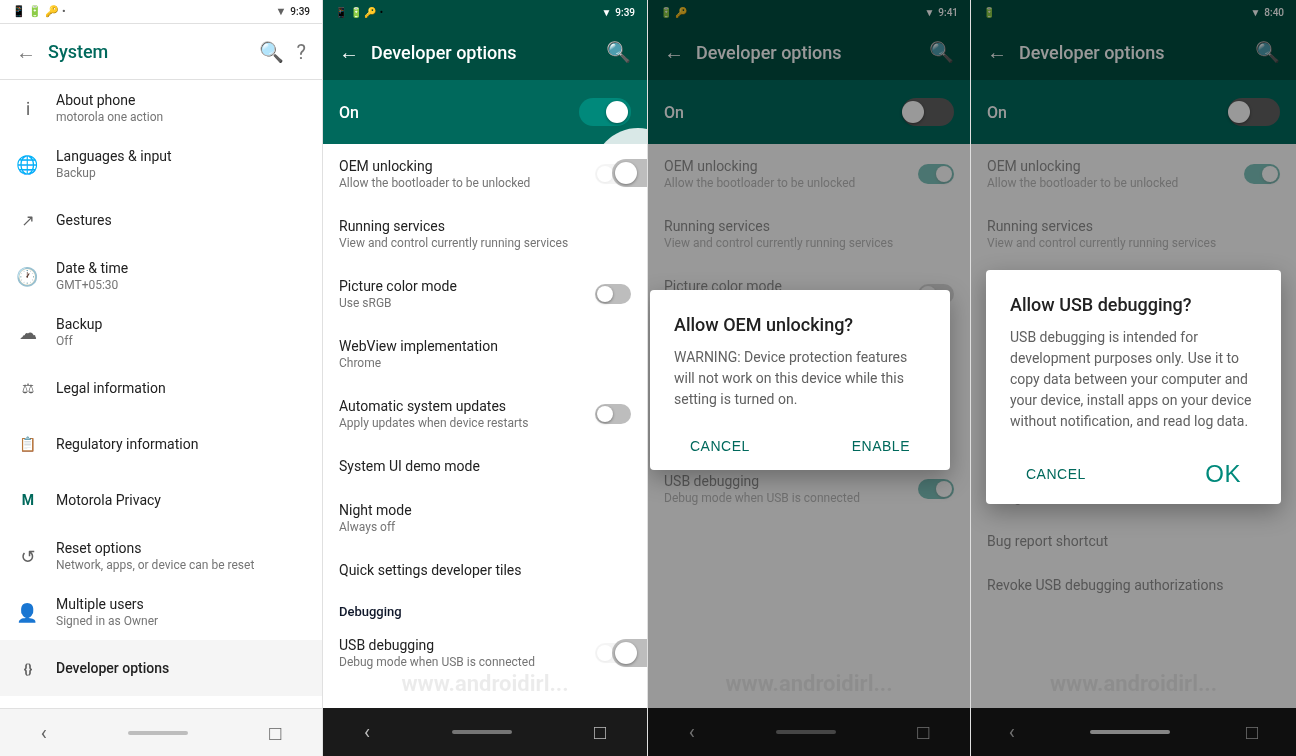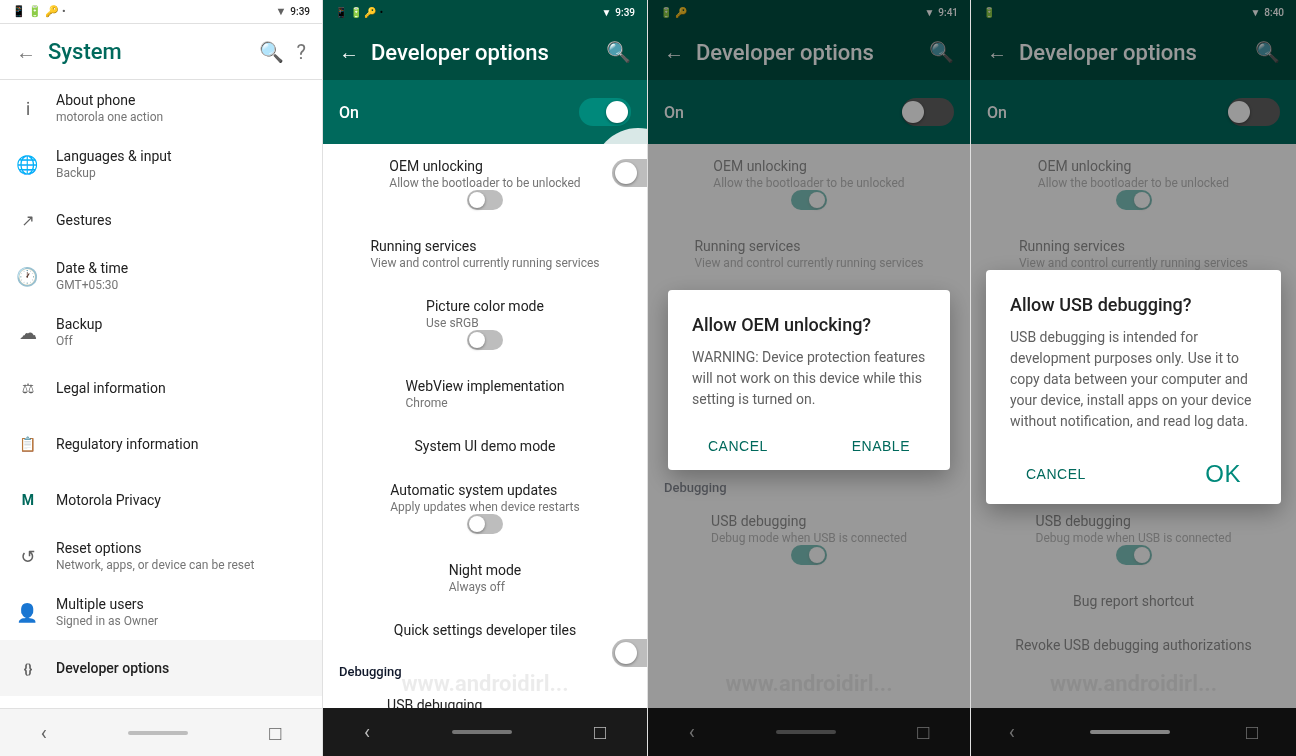--- a/index.html
+++ b/index.html
@@ -15,21 +15,21 @@
     
     .status-bar { height: 24px; background: #004d40; display: flex; align-items: center; justify-content: space-between; padding: 0 12px; flex-shrink: 0; }
     .status-bar .time { color: #fff; font-size: 11px; font-weight: 500; }
     .status-bar .icons { display: flex; gap: 4px; align-items: center; }
     .status-bar .icons span { color: #fff; font-size: 10px; }
     .status-bar-left { display: flex; gap: 3px; align-items: center; }
 
     
     .app-bar { height: 56px; background: #00695c; display: flex; align-items: center; padding: 0 16px; gap: 12px; flex-shrink: 0; }
     .app-bar-dark { background: #004d40; }
-    .app-bar .title { color: #fff; font-size: 22px; font-weight: 500; flex: 1; }
+    .app-bar .title { color: #fff; font-size: 18px; font-weight: 500; flex: 1; }
     .app-bar .icon { color: #fff; font-size: 20px; cursor: pointer; }
     .app-bar-system { background: #fff; border-bottom: 1px solid #e0e0e0; }
     .app-bar-system .title { color: #00695c; }
     .app-bar-system .icon { color: #757575; }
 
     
     .sidebar-list { flex: 1; overflow-y: auto; }
     .sidebar-item { display: flex; align-items: center; padding: 12px 16px; gap: 16px; cursor: pointer; min-height: 56px; }
     .sidebar-item.active { background: #f0f0f0; }
     .sidebar-icon { width: 24px; height: 24px; display: flex; align-items: center; justify-content: center; color: #616161; font-size: 18px; flex-shrink: 0; }
@@ -46,21 +46,21 @@
     .toggle.large::after { width: 22px; height: 22px; top: 3px; }
     .toggle.on::after { left: 18px; }
     .toggle.off::after { left: 2px; }
     .toggle.large.on::after { left: 27px; }
     .toggle.large.off::after { left: 3px; }
 
     
     .dev-list { flex: 1; overflow-y: auto; }
     .dev-header { height: 64px; background: #00695c; display: flex; align-items: center; justify-content: space-between; padding: 0 16px; flex-shrink: 0; }
     .dev-header .label { color: #fff; font-size: 16px; font-weight: 500; }
-    .dev-item { padding: 14px 16px; display: flex; align-items: center; justify-content: space-between; border-bottom: none; flex-direction: column; }
+    .dev-item { padding: 14px 16px; display: flex; align-items: center; justify-content: space-between; border-bottom: none; }
     .dev-item-text { flex: 1; }
     .dev-item-title { font-size: 14px; color: #212121; }
     .dev-item-sub { font-size: 12px; color: #757575; margin-top: 2px; }
     .dev-section-label { font-size: 13px; color: #0f172a; font-weight: 500; padding: 12px 16px 4px; }
 
     
     .overlay { position: absolute; top: 0; left: 0; right: 0; bottom: 0; background: rgba(0,0,0,0.4); z-index: 10; }
 
     
     .dialog { position: absolute; background: #fff; border-radius: 4px; z-index: 20; box-shadow: 0 8px 24px rgba(0,0,0,0.3); padding: 24px 24px 8px; }
@@ -240,29 +240,29 @@
       <div class="toggle off"></div>
     </div>
     <div class="dev-item">
       <div class="dev-item-text">
         <div class="dev-item-title">WebView implementation</div>
         <div class="dev-item-sub">Chrome</div>
       </div>
     </div>
     <div class="dev-item">
       <div class="dev-item-text">
-        <div class="dev-item-title">System UI demo mode</div>
-      </div>
-    </div>
-    <div class="dev-item">
-      <div class="dev-item-text">
         <div class="dev-item-title">Automatic system updates</div>
         <div class="dev-item-sub">Apply updates when device restarts</div>
       </div>
       <div class="toggle off"></div>
+    </div>
+    <div class="dev-item">
+      <div class="dev-item-text">
+        <div class="dev-item-title">System UI demo mode</div>
+      </div>
     </div>
     <div class="dev-item">
       <div class="dev-item-text">
         <div class="dev-item-title">Night mode</div>
         <div class="dev-item-sub">Always off</div>
       </div>
     </div>
     <div class="dev-item">
       <div class="dev-item-text">
         <div class="dev-item-title">Quick settings developer tiles</div>
@@ -355,21 +355,21 @@
       <div class="dev-item-text">
         <div class="dev-item-title">USB debugging</div>
         <div class="dev-item-sub">Debug mode when USB is connected</div>
       </div>
       <div class="toggle on"></div>
     </div>
   </div>
 
   <div class="overlay"></div>
 
-  <div class="dialog" style="top: 290px; left: 20px; right: 20px;">
+  <div class="dialog" style="top: 290px; left: 2px; right: 20px;">
     <div class="dialog-title">Allow OEM unlocking?</div>
     <div class="dialog-content">WARNING: Device protection features will not work on this device while this setting is turned on.</div>
     <div class="dialog-actions">
       <button class="dialog-btn">Cancel</button>
       <button class="dialog-btn">Enable</button>
     </div>
   </div>
 
   <div class="circle-highlight" style="top: 390px; left: 215px; background: rgba(255,255,255,0.9);">
     <span style="color:#00695c; font-size:14px; font-weight:500;">Enable</span>

